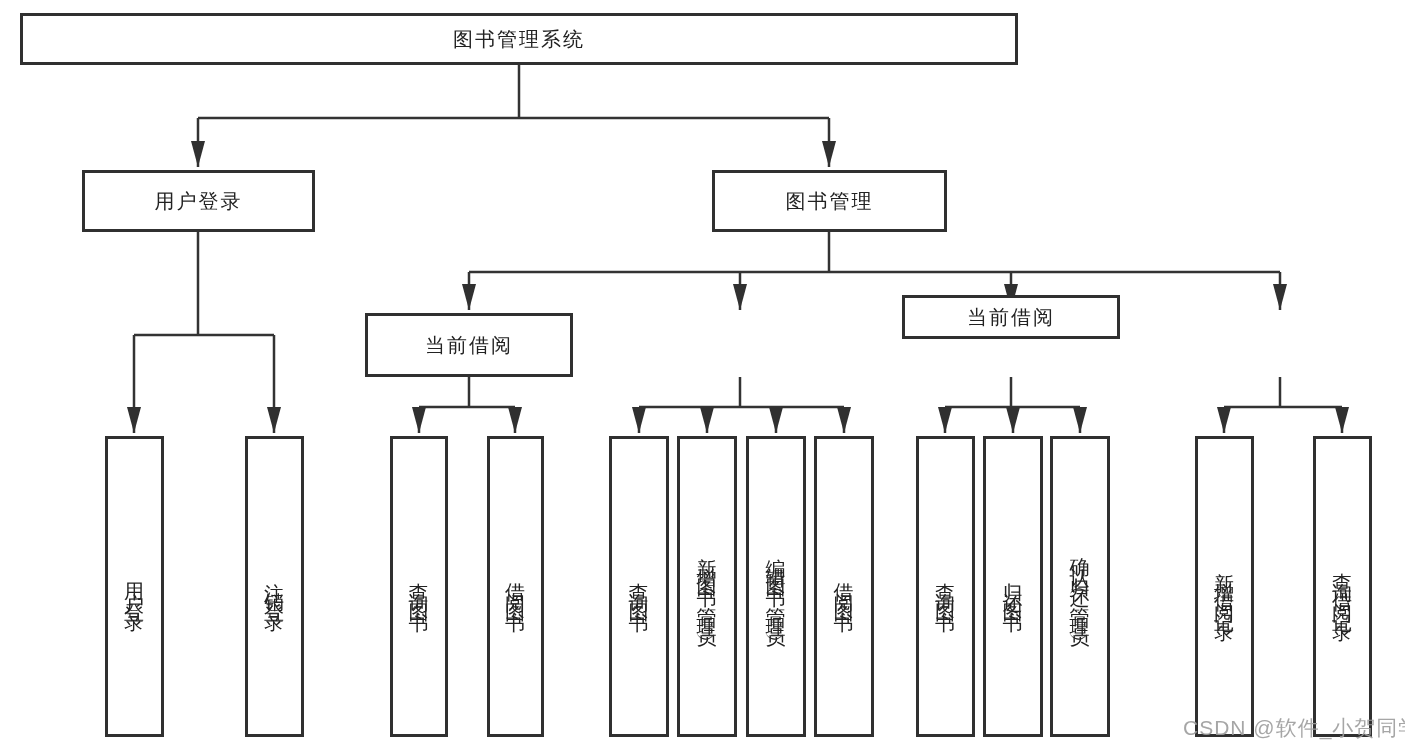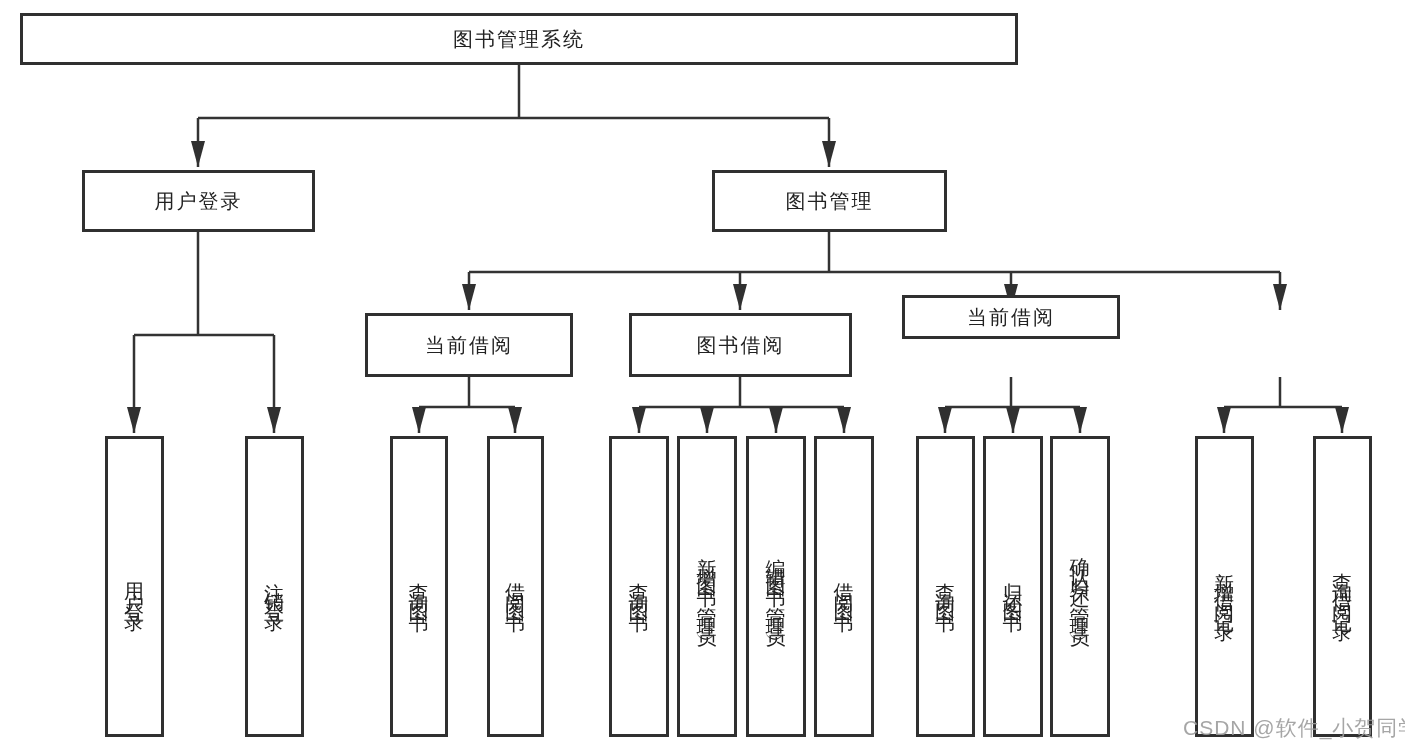--- a/index.html
+++ b/index.html
@@ -128,21 +128,20 @@
       <path d="M1342,407 L1342,433" marker-end="url(#arrow)"></path>
     </g>
   </svg>
 
   <div class="node hnode" id="n-root">图书管理系统</div>
 
   <div class="node hnode" id="n-login-grp">用户登录</div>
   <div class="node hnode" id="n-mgmt-grp">图书管理</div>
 
   <div class="node hnode" id="n-newbook-grp">当前借阅</div>
-  <div class="node hnode" id="n-borrow-grp">图书借阅</div>
   <div class="node hnode" id="n-current-grp">当前借阅</div>
 
   <div class="node vnode" id="n-leaf-login">用户登录</div>
   <div class="node vnode" id="n-leaf-logout">注销登录</div>
 
   <div class="node vnode" id="n-leaf-nb-query">查询图书</div>
   <div class="node vnode" id="n-leaf-nb-borrow">借阅图书</div>
 
   <div class="node vnode" id="n-leaf-bb-query">查询图书</div>
   <div class="node vnode" id="n-leaf-bb-add">新增图书（管理员）</div>

